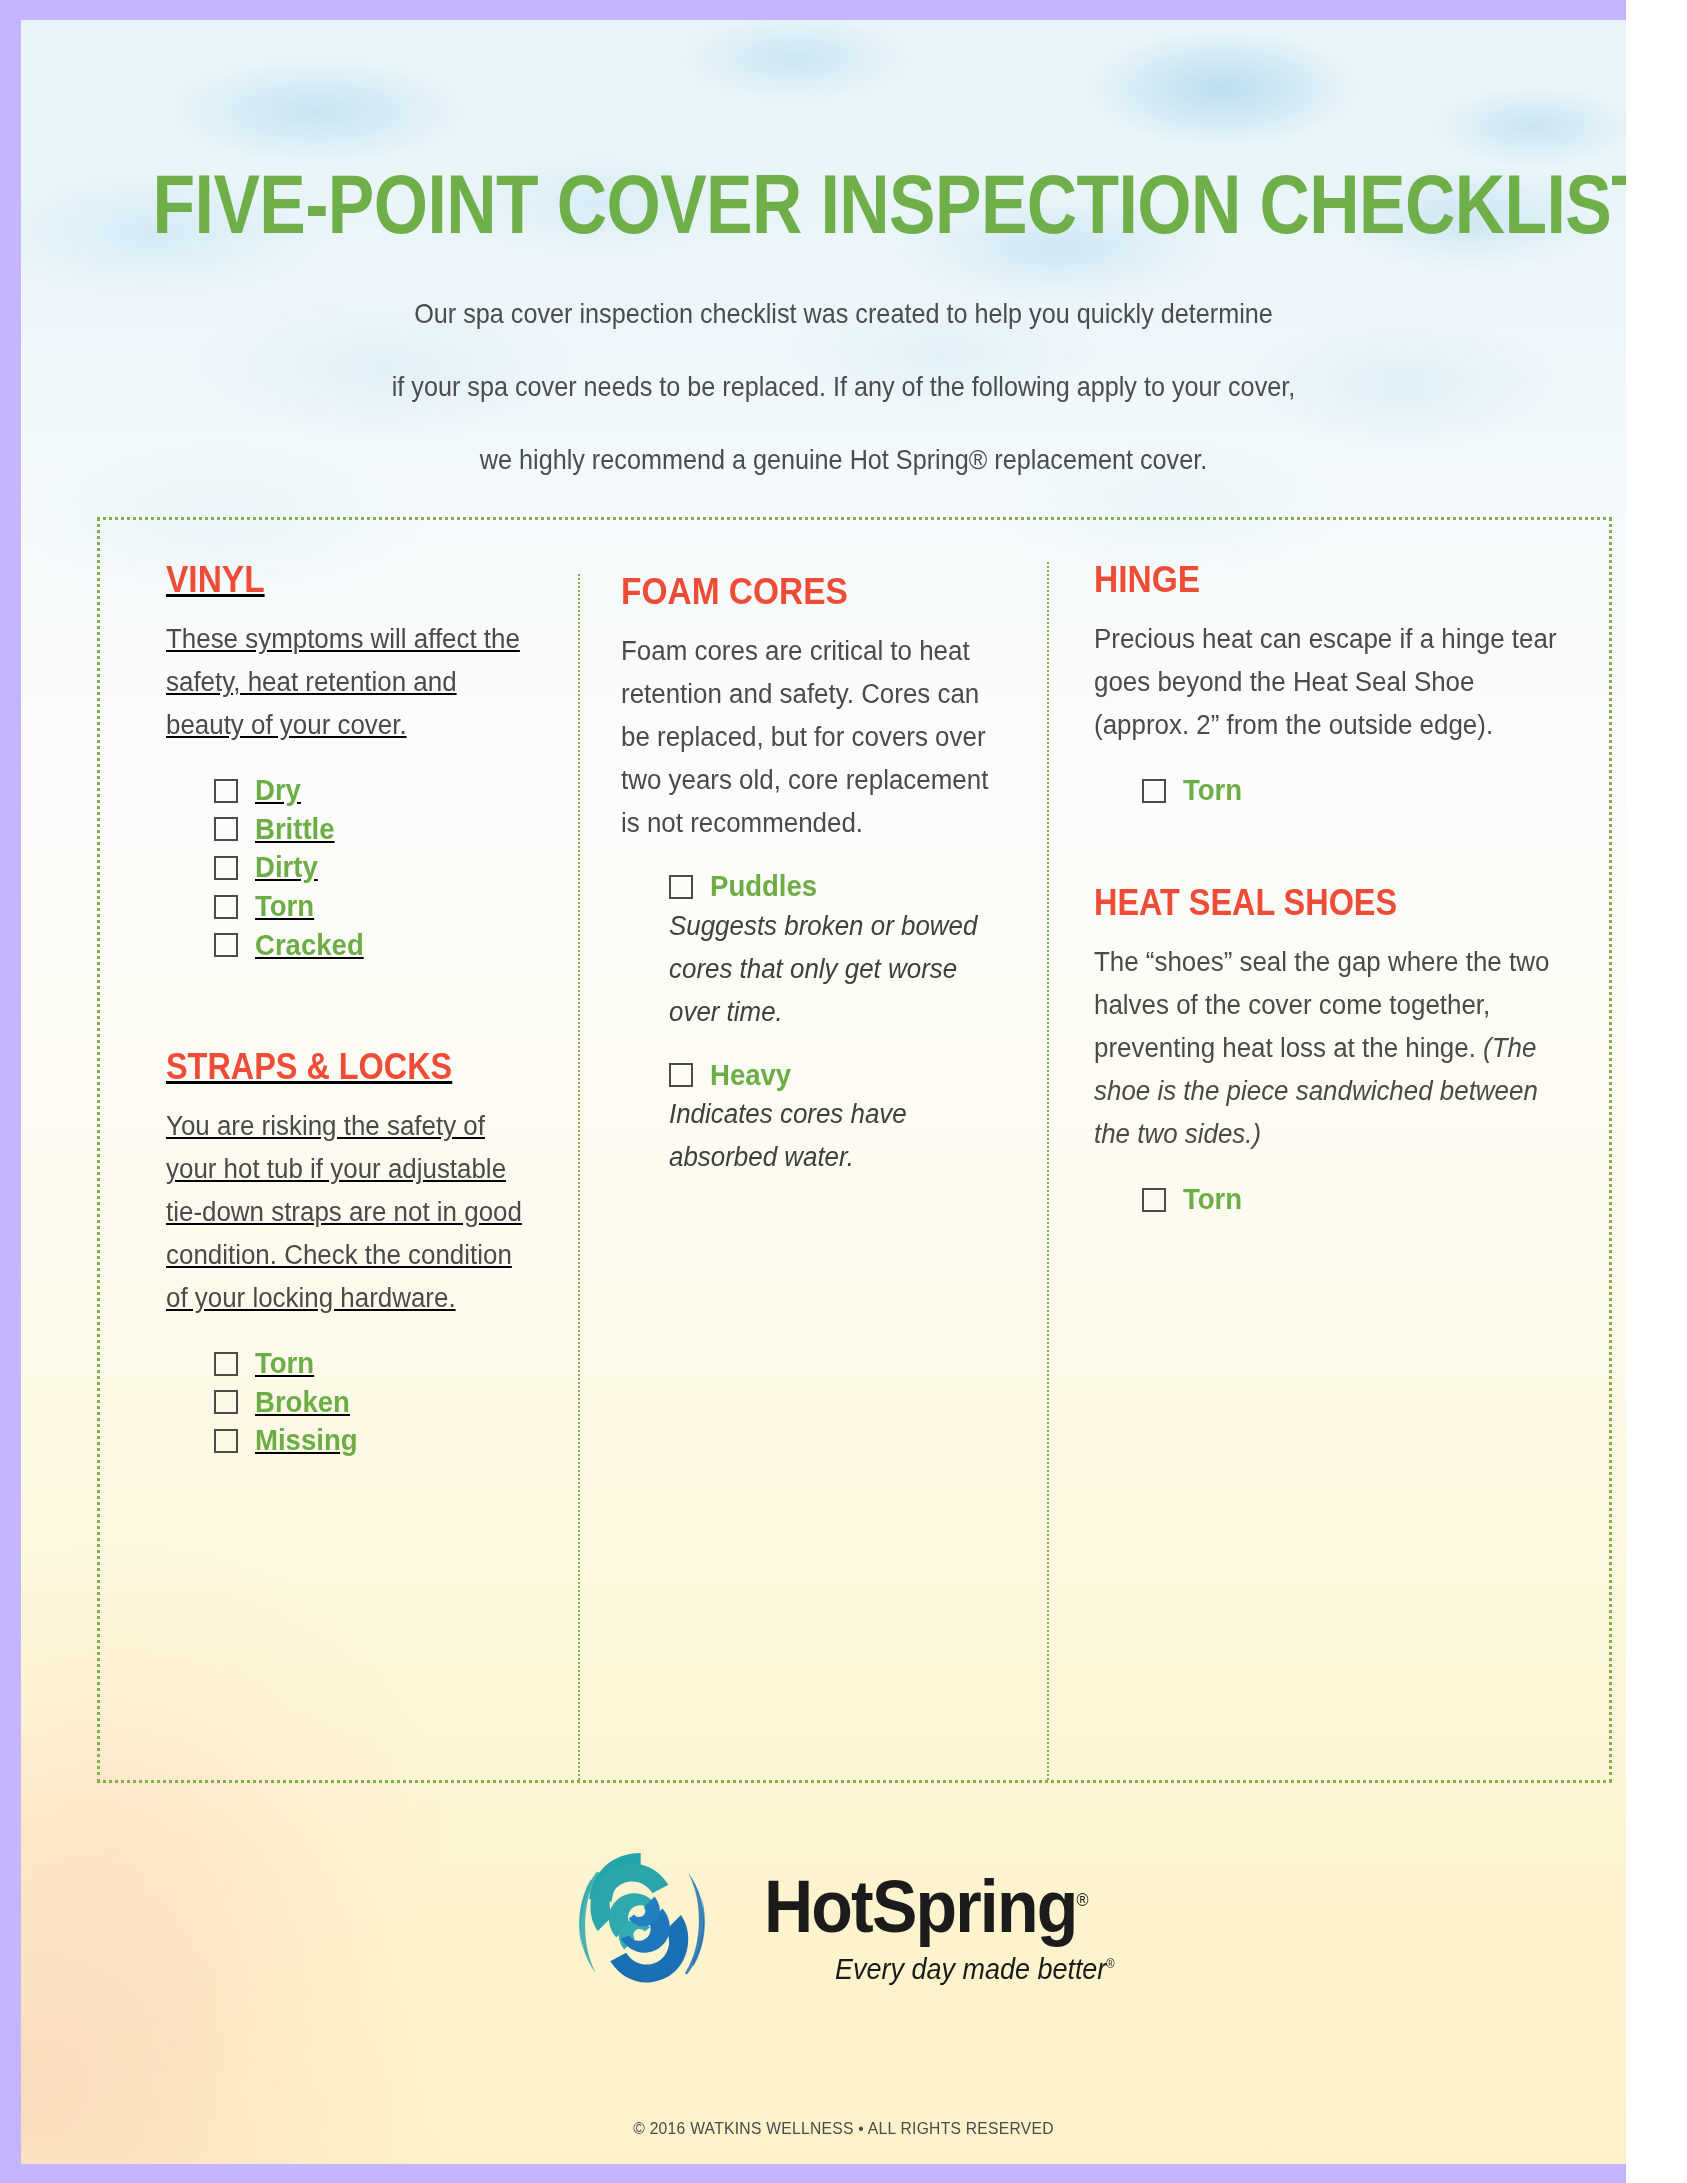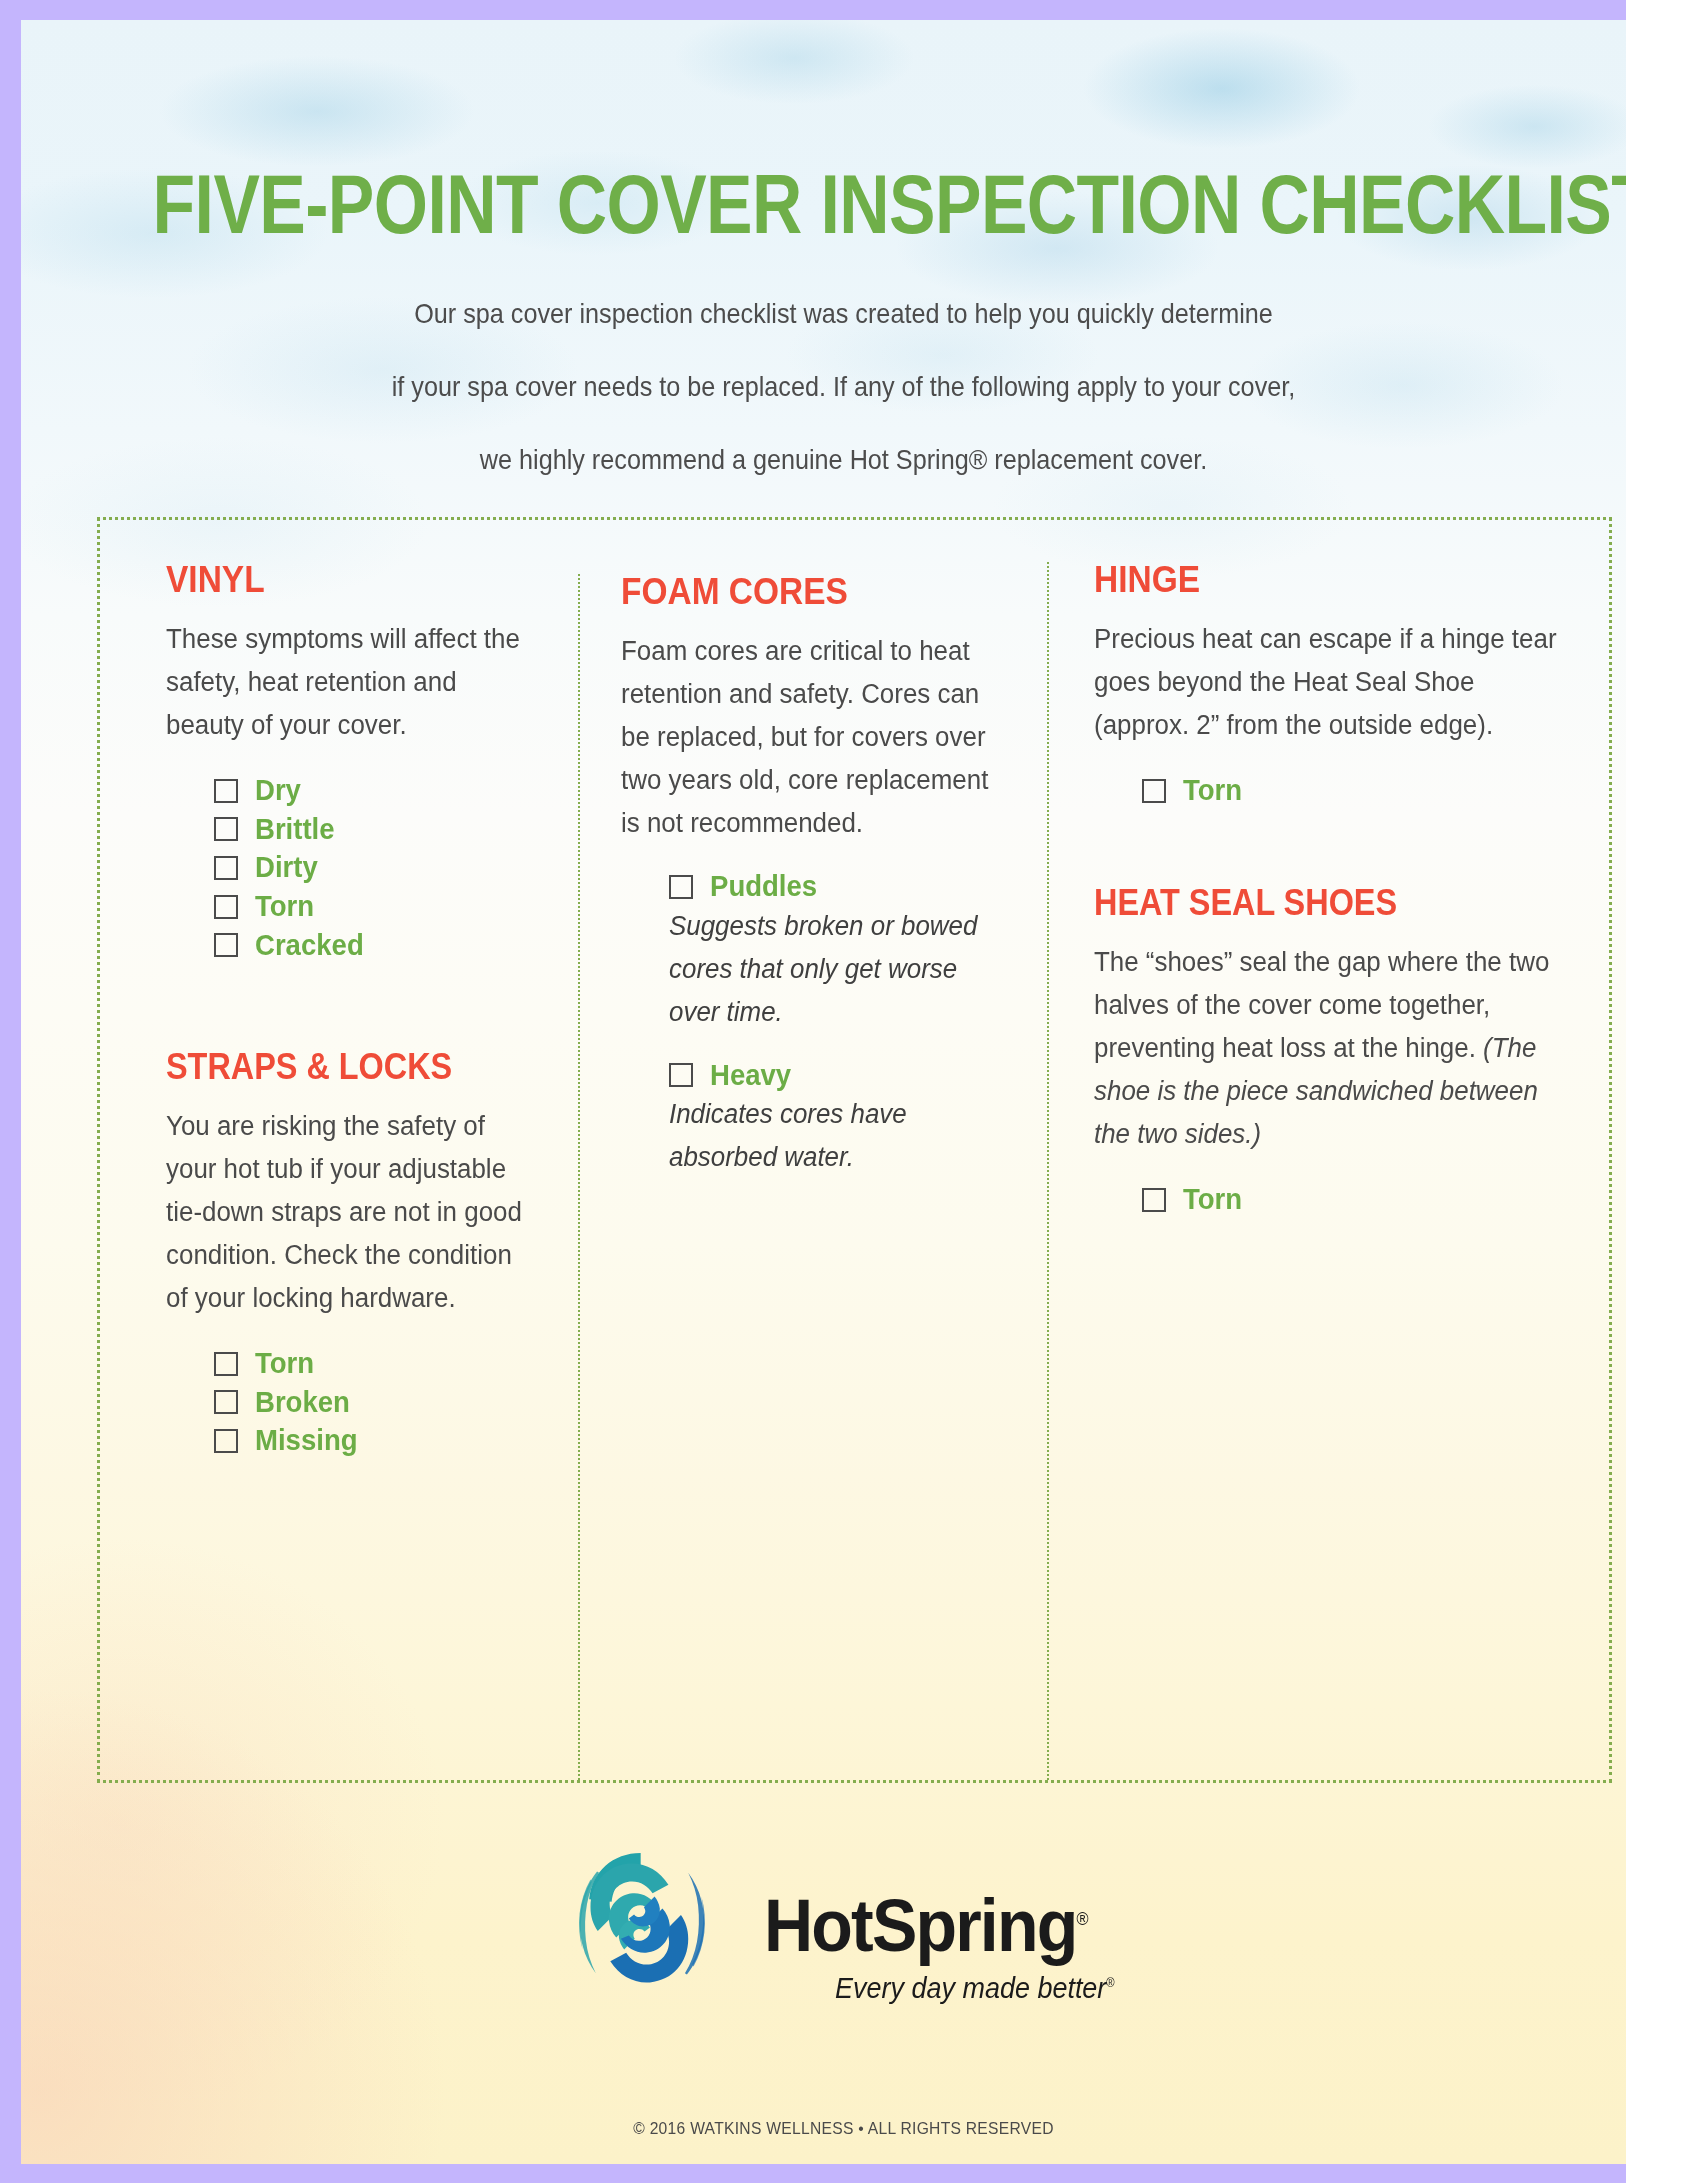--- a/index.html
+++ b/index.html
@@ -134,21 +134,21 @@
     width: 100%; height: 100%;
     display: flex;
     box-sizing: border-box;
     padding: 42px 0 0 0;
   }
 
   .col {
     box-sizing: border-box;
     position: relative;
   }
-  .col-1 { width: 480px; padding: 0 26.5px 0 66px; }
+  .col-1 { width: 480px; padding: 0 26.5px 0 66px; text-decoration: underline; }
   .col-2 { width: 471px; padding: 0 29px 0 41px; border-left: 2.6px dotted #84ad4e; margin-top: 12px; }
   .col-3 { width: 564px; padding: 0 24px 0 45px; border-left: 2.6px dotted #84ad4e; }
 
   .sect-title {
     color: #ef4c38;
     font-size: 36px;
     font-weight: bold;
     line-height: 1.0;
     margin: 0 0 20px 0;
     letter-spacing: 0px;
@@ -216,21 +216,21 @@
   
   .logo-wrap {
     position: absolute;
     left: 0;
     top: 1816px;
     width: 1645px;
     display: flex;
     justify-content: center;
     align-items: flex-start;
   }
-  .logo-inner { display: flex; align-items: flex-end; gap: 24px; }
+  .logo-inner { display: flex; align-items: center; gap: 24px; }
   .logo-mark { width: 140px; height: 164px; flex: 0 0 auto; margin-top: 5.3px; }
   .logo-text-block { margin-left: 28px; padding-top: 14.6px; }
   .logo-word {
     font-size: 74px;
     font-weight: bold;
     color: #1b1b1b;
     line-height: 1.0;
     letter-spacing: -2px;
     transform: scaleX(0.92);
     transform-origin: left center;

